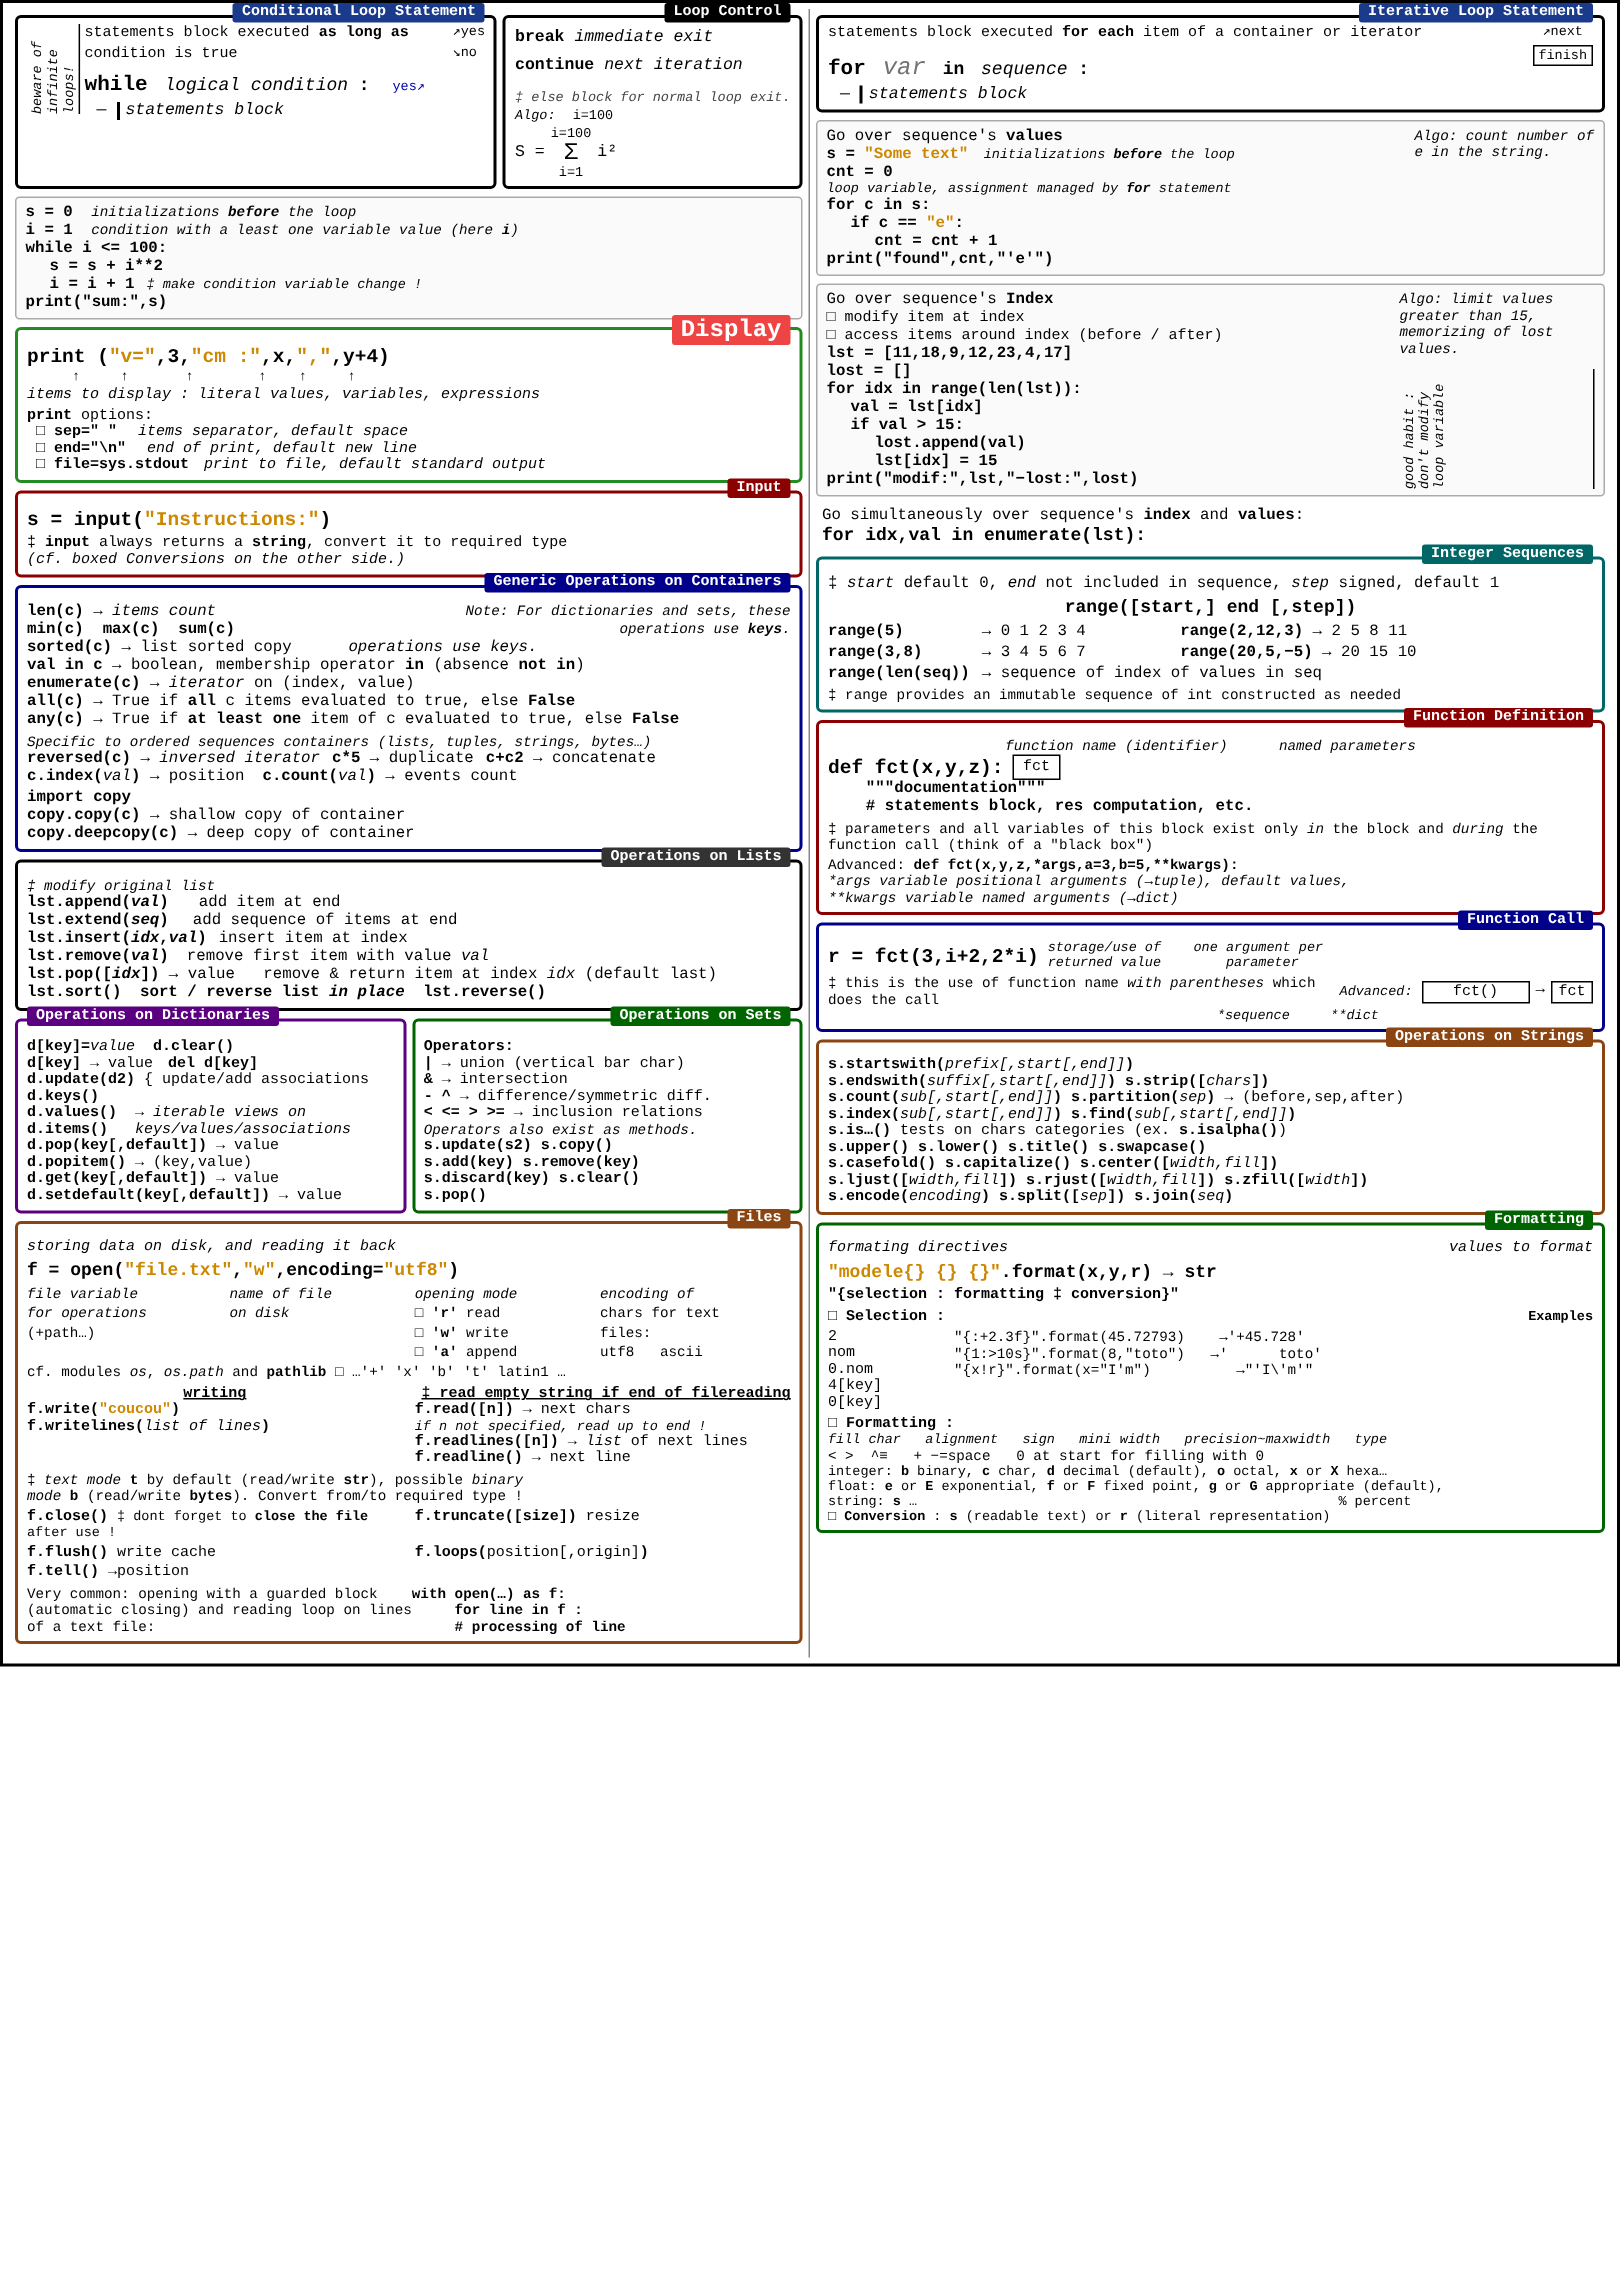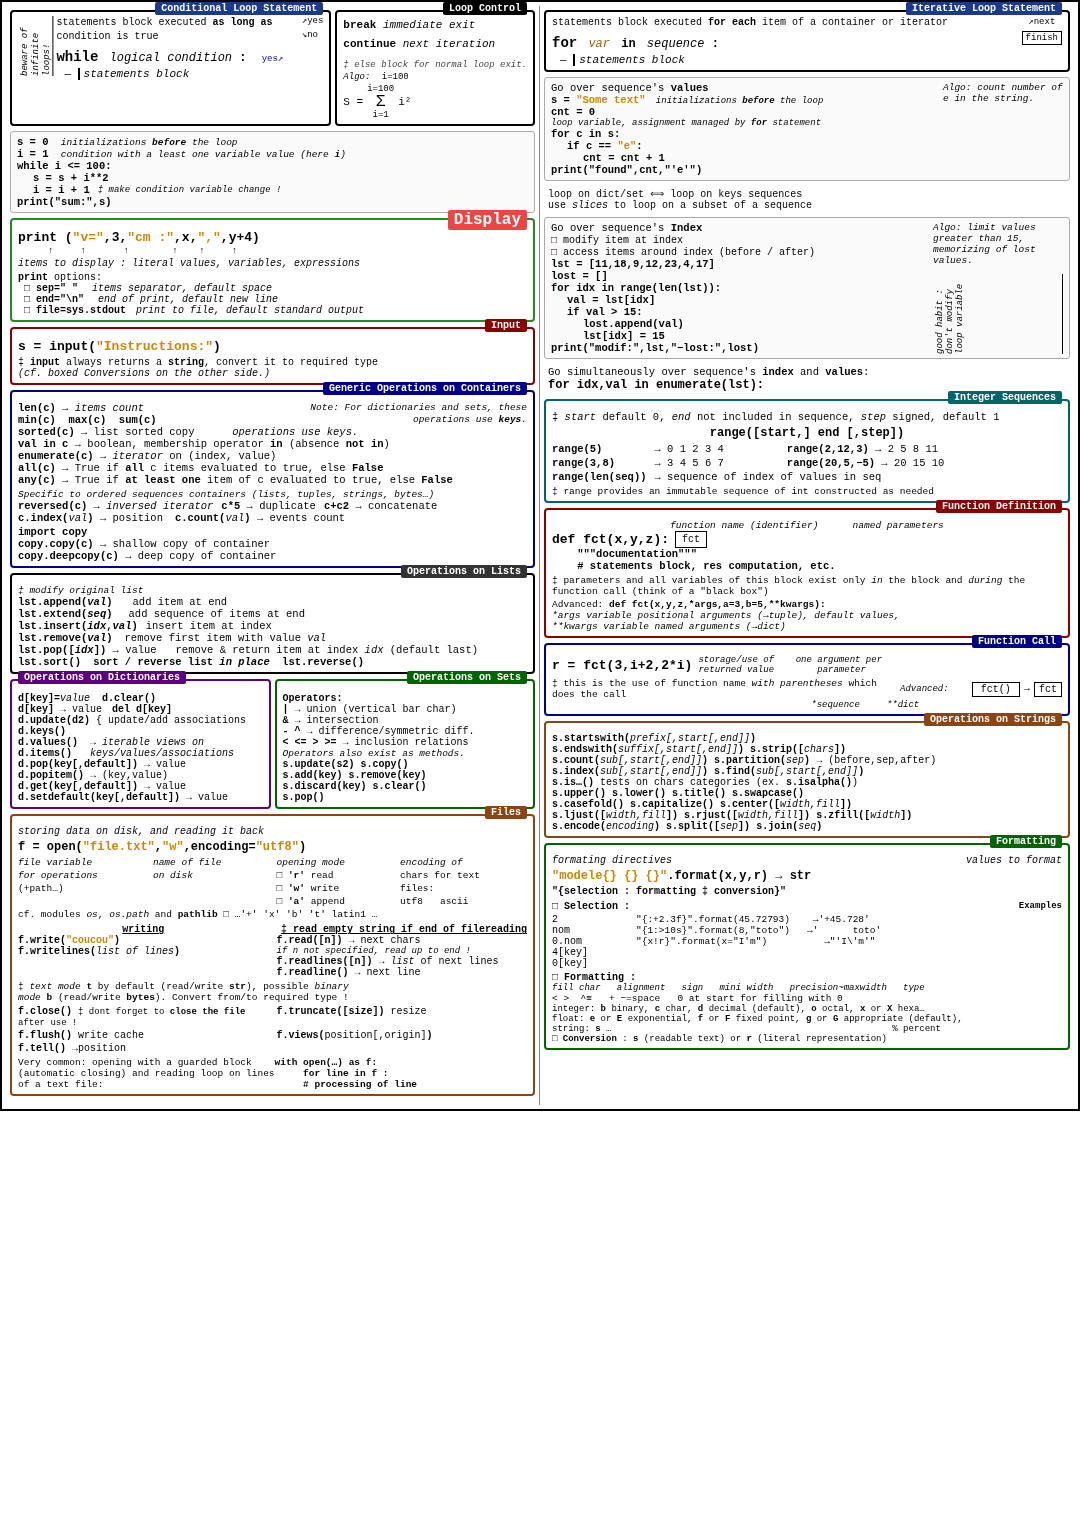--- a/index.html
+++ b/index.html
@@ -572,21 +572,21 @@
           </div>
           <div>
             <code><strong>f.truncate([size])</strong></code>
             <span> resize</span>
           </div>
           <div>
             <code><strong>f.flush()</strong></code>
             <span> write cache</span>
           </div>
           <div>
-            <code><strong>f.views(</strong>position[,origin]<strong>)</strong></code>
+            <code><strong>f.loops(</strong>position[,origin]<strong>)</strong></code>
           </div>
           <div>
             <code><strong>f.tell()</strong></code><span> →position</span>
           </div>
         </div>
 
         <div style="margin-top:3px;font-size:9.5px;">
           Very common: opening with a guarded block &nbsp;&nbsp;
           <code><strong>with open(…) as f:</strong></code>
         </div>
@@ -609,21 +609,21 @@
       <div class="box-title-right">Iterative Loop Statement</div>
       <div style="display:flex;align-items:stretch;">
         <div style="flex:1;">
           <div style="font-size:10px;line-height:1.4;">
             <span>statements block executed </span>
             <strong>for each</strong>
             <span> item of a container or iterator</span>
           </div>
           <div style="margin-top:3px;font-size:12px;line-height:1.5;">
             <strong style="font-size:14px;">for</strong>
-            <em style="font-size:12px;margin-left:4px;color:#a16207;">var</em>
+            <em style="font-size:16px;margin-left:4px;color:#737373;">var</em>
             <strong style="margin-left:4px;">in</strong>
             <em style="margin-left:4px;">sequence</em>
             <strong>:</strong>
           </div>
           <div style="margin-left:8px;font-size:11px;">
             <span>—</span>
             <span style="border-left:2px solid #000;padding-left:4px;font-style:italic;">statements block</span>
           </div>
         </div>
         <div style="font-size:9px;margin-left:6px;text-align:center;">
@@ -649,24 +649,20 @@
             <div style="padding-left:16px;"><code><strong>cnt = cnt + 1</strong></code></div>
           </div>
           <div><code><strong>print("found",cnt,"'e'")</strong></code></div>
         </div>
         <div style="font-size:9.5px;max-width:120px;font-style:italic;">
           <em>Algo: count number of e in the string.</em>
         </div>
       </div>
     </div>
 
-    <div style="font-size:10px;margin-bottom:4px;padding:2px 4px;">
-      <div>loop on dict/set ⟺ loop on keys sequences</div>
-      <div>use <em>slices</em> to loop on a subset of a sequence</div>
-    </div>
 
     <div style="border:1px solid #aaa;border-radius:3px;padding:4px 6px;margin-bottom:5px;font-size:10.5px;background:#fafafa;position:relative;">
       <div style="display:flex;justify-content:space-between;flex-wrap:wrap;">
         <div style="flex:1;">
           <div>Go over sequence's <strong>Index</strong></div>
           <div><span style="font-size:10px;">□ modify item at index</span></div>
           <div><span style="font-size:10px;">□ access items around index (before / after)</span></div>
           <div><code><strong>lst = [11,18,9,12,23,4,17]</strong></code></div>
           <div><code><strong>lost = []</strong></code></div>
           <div><code><strong>for idx in range(len(lst)):</strong></code></div>
@@ -741,21 +737,21 @@
           </div>
         </div>
         <div style="display:flex;align-items:center;gap:6px;margin-top:3px;">
           <div style="font-size:9.5px;flex:1;">
             ‡ this is the use of function name <em>with parentheses</em> which does the call
           </div>
           <div style="font-size:9px;">
             <em>Advanced:</em>
           </div>
           <div style="display:flex;gap:4px;">
-            <div style="border:1px solid #000;padding:1px 8px;font-family:'Courier New',monospace;font-size:10px;margin-left:17px;">fct()</div>
+            <div style="border:1px solid #000;padding:1px 20px;font-family:'Courier New',monospace;font-size:10px;">fct()</div>
             <span>→</span>
             <div style="border:1px solid #000;padding:1px 4px;font-family:'Courier New',monospace;font-size:10px;">fct</div>
           </div>
         </div>
         <div style="font-size:9px;">
           &nbsp;&nbsp;&nbsp;&nbsp;&nbsp;&nbsp;&nbsp;&nbsp;&nbsp;&nbsp;&nbsp;&nbsp;&nbsp;&nbsp;&nbsp;&nbsp;&nbsp;&nbsp;&nbsp;&nbsp;&nbsp;&nbsp;&nbsp;&nbsp;&nbsp;&nbsp;&nbsp;&nbsp;&nbsp;&nbsp;&nbsp;&nbsp;&nbsp;&nbsp;&nbsp;&nbsp;&nbsp;&nbsp;&nbsp;&nbsp;&nbsp;&nbsp;&nbsp;&nbsp;&nbsp;&nbsp;&nbsp;
           <em>*sequence &nbsp;&nbsp;&nbsp; **dict</em>
         </div>
       </div>
     </div>

